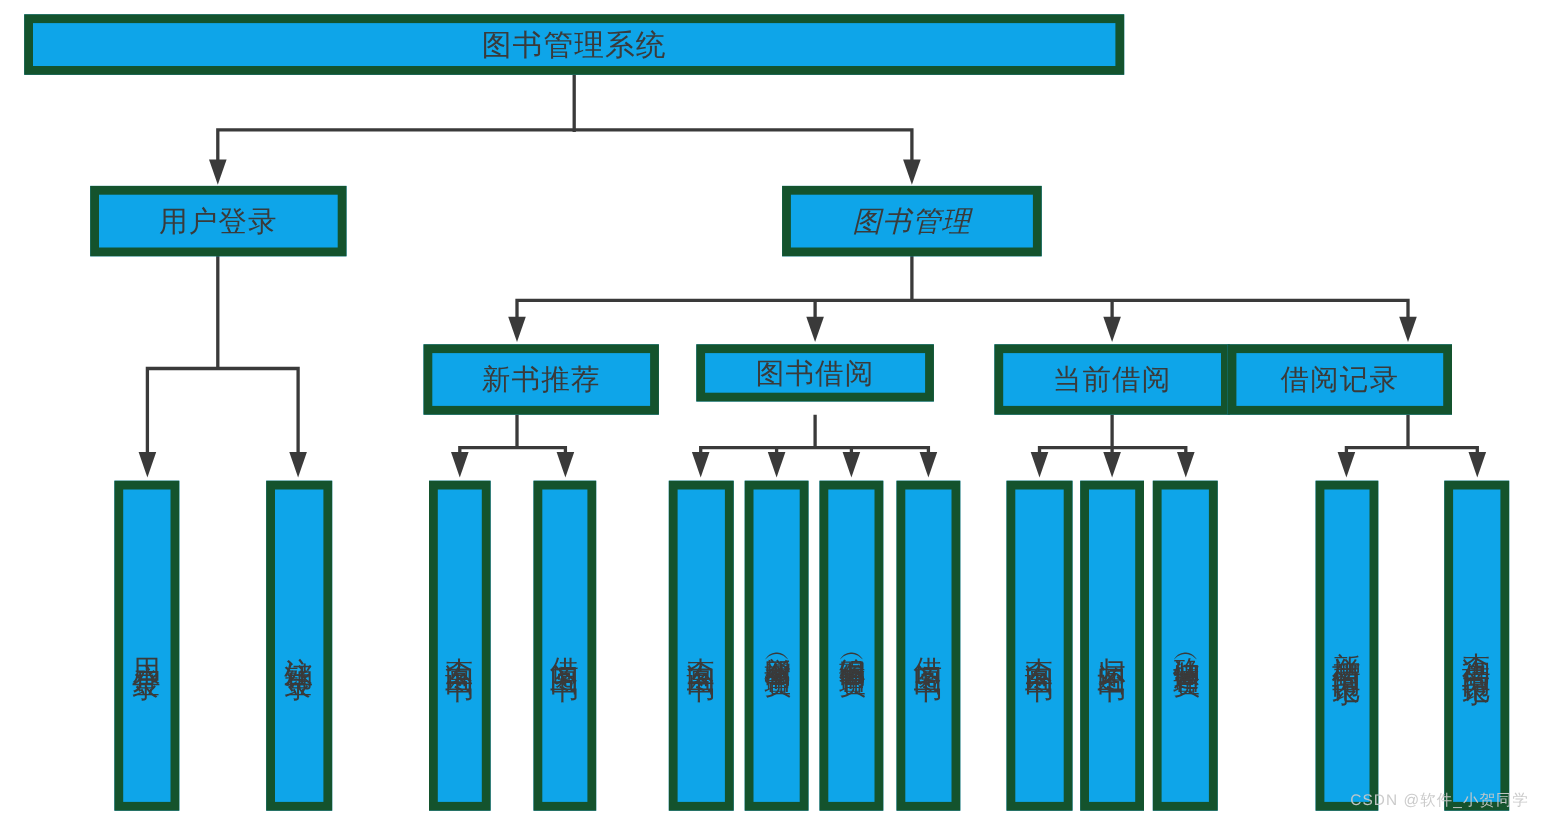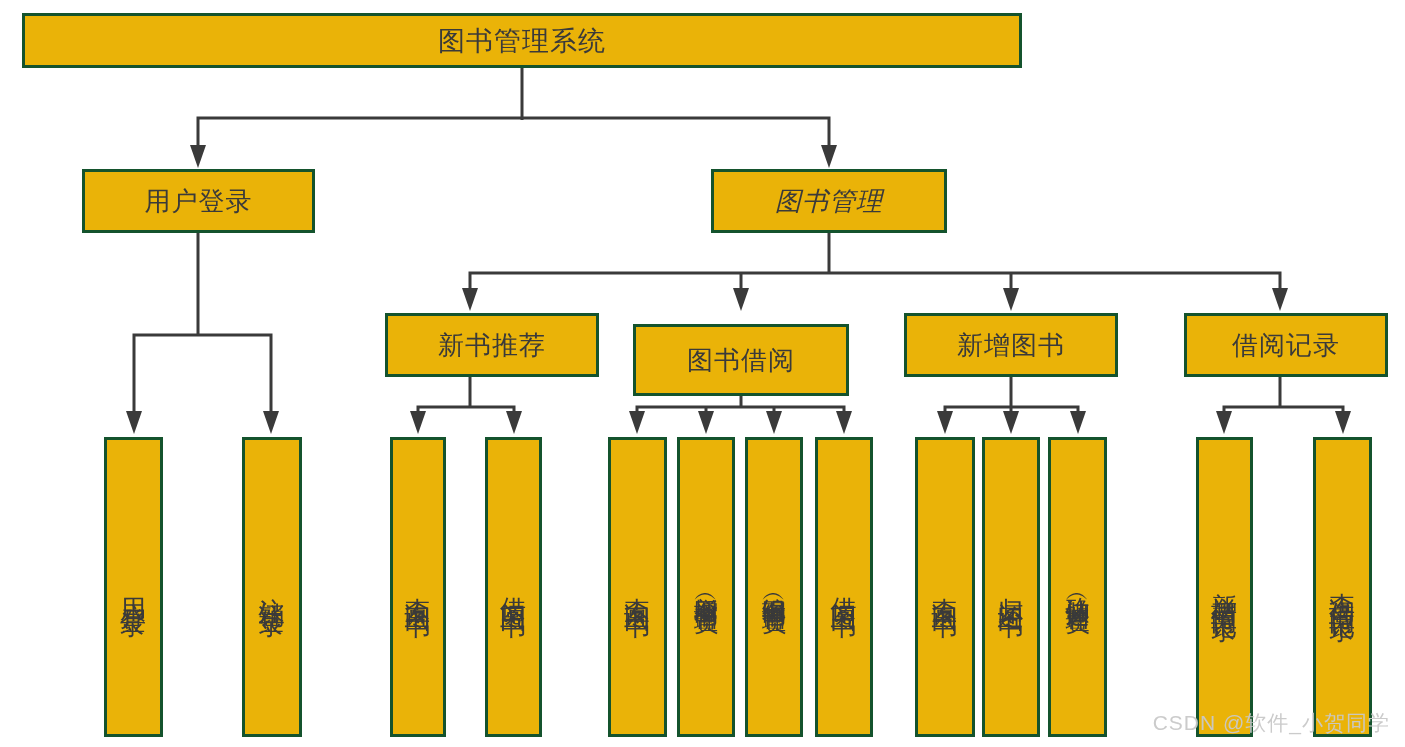--- a/index.html
+++ b/index.html
@@ -12,22 +12,22 @@
     font-family: "Liberation Sans", sans-serif;
     color: #3a3a3a;
   }
   .connectors {
     position: absolute;
     left: 0; top: 0;
     width: 1405px; height: 747px;
   }
   .node {
     position: absolute;
-    background: #eab308;
-    border: 3px solid #14532d;
+    background: #0ea5e9;
+    border: 8px solid #14532d;
     box-sizing: border-box;
     display: flex;
     align-items: center;
     justify-content: center;
     font-size: 26px;
     letter-spacing: 1px;
     color: #3a3a3a;
     white-space: nowrap;
   }
   .node.root { font-size: 27px; }
@@ -39,21 +39,21 @@
     line-height: 1;
   }
   .leaf.leaf-long span {
     font-size: 24px;
     letter-spacing: 2px;
   }
   .watermark {
     position: absolute;
     right: 15px;
     bottom: 10px;
-    font-size: 21px;
+    font-size: 14px;
     letter-spacing: 1px;
     color: #c9c9c9;
     opacity: 0.95;
     white-space: nowrap;
   }
 </style>
 </head>
 <body>
 
 <div class="stage">
@@ -115,23 +115,23 @@
       <polygon points="1335,411 1351,411 1343,434"></polygon>
     </g>
   </svg>
 
   <div class="node root" style="left:22px; top:13px; width:1000px; height:55px;">图书管理系统</div>
 
   <div class="node" style="left:82px; top:169px; width:233px; height:64px;">用户登录</div>
   <div class="node" style="left:711px; top:169px; width:236px; height:64px;font-style:italic;">图书管理</div>
 
   <div class="node" style="left:363px; top:313px; width:214px; height:64px;margin-left:22px;">新书推荐</div>
-  <div class="node" style="left:633px; top:324px; width:216px; height:72px;">图书借阅</div>
-  <div class="node" style="left:904px; top:313px; width:214px; height:64px;">新增图书</div>
-  <div class="node" style="left:1184px; top:313px; width:204px; height:64px;">借阅记录</div>
+  <div class="node" style="left:633px; top:313px; width:216px; height:52px;">图书借阅</div>
+  <div class="node" style="left:904px; top:313px; width:214px; height:64px;">当前借阅</div>
+  <div class="node" style="left:1116px; top:313px; width:204px; height:64px;">借阅记录</div>
 
   <div class="node leaf" style="left:104px; top:437px; width:59px; height:300px;">
       <span>用户登录</span>
     </div>
   <div class="node leaf" style="left:242px; top:437px; width:60px; height:300px;">
       <span>注销登录</span>
     </div>
 
   <div class="node leaf" style="left:390px; top:437px; width:56px; height:300px;">
       <span>查询图书</span>

